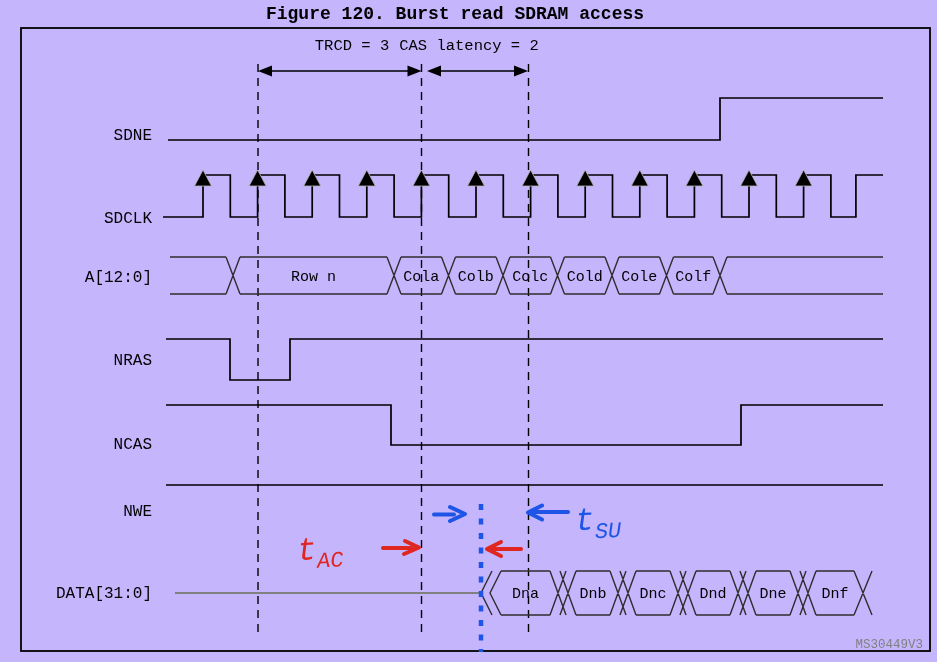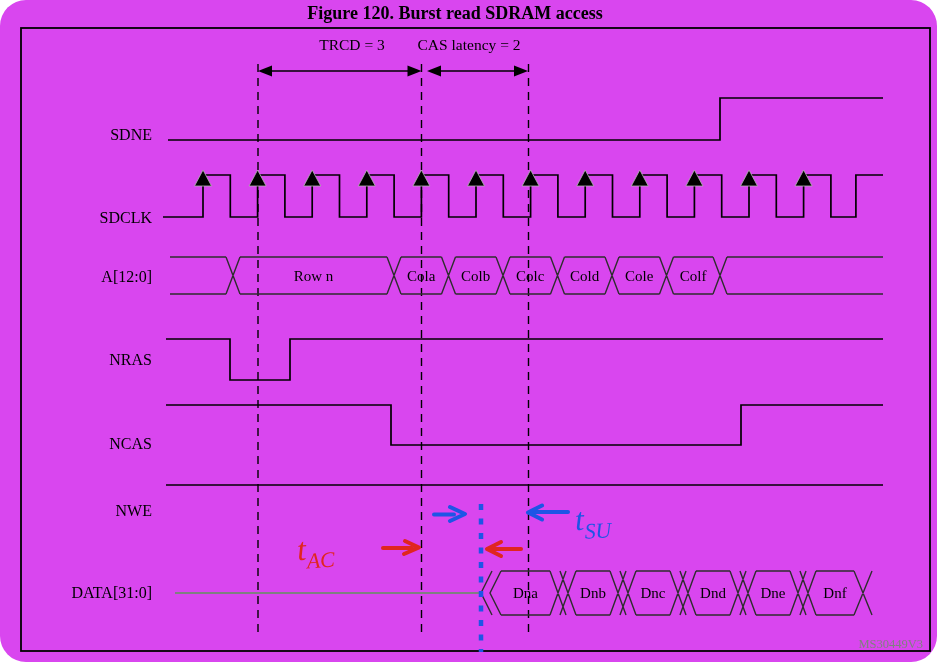--- a/index.html
+++ b/index.html
@@ -1,22 +1,21 @@
 <!DOCTYPE html>
 <html><head>
 <meta charset="utf-8">
 <style>
   html,body{margin:0;padding:0;background:#ffffff;}
   .stage{
     position:relative;
     width:937px;height:662px;
-    background:#d946ef;
-    font-family:Liberation Serif, serif;
+    background:#c4b5fd;
+    font-family:Liberation Mono, monospace;
     overflow:hidden;
-    border-radius:26px;
   }
   svg{position:absolute;left:0;top:0;}
   .wave{stroke:#000;stroke-width:1.7;fill:none;}
   .buswave{stroke:#2e2e2e;stroke-width:1.4;fill:none;}
   .dashline{stroke:#000;stroke-width:1.4;fill:none;stroke-dasharray:8 6;}
   .arrline{stroke:#000;stroke-width:1.5;fill:none;}
   .arrhead{fill:#000;stroke:none;}
   .clkarrow{fill:#000;stroke:#b5b5b5;stroke-width:0.8;}
   .siglabel{font-size:16px;fill:#000;}
   .busval{font-size:15px;fill:#000;}

